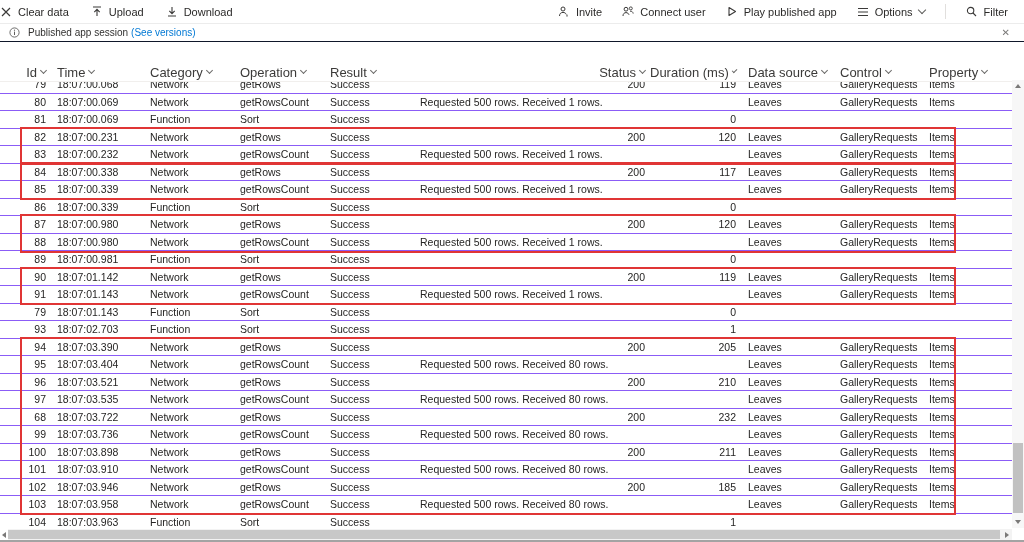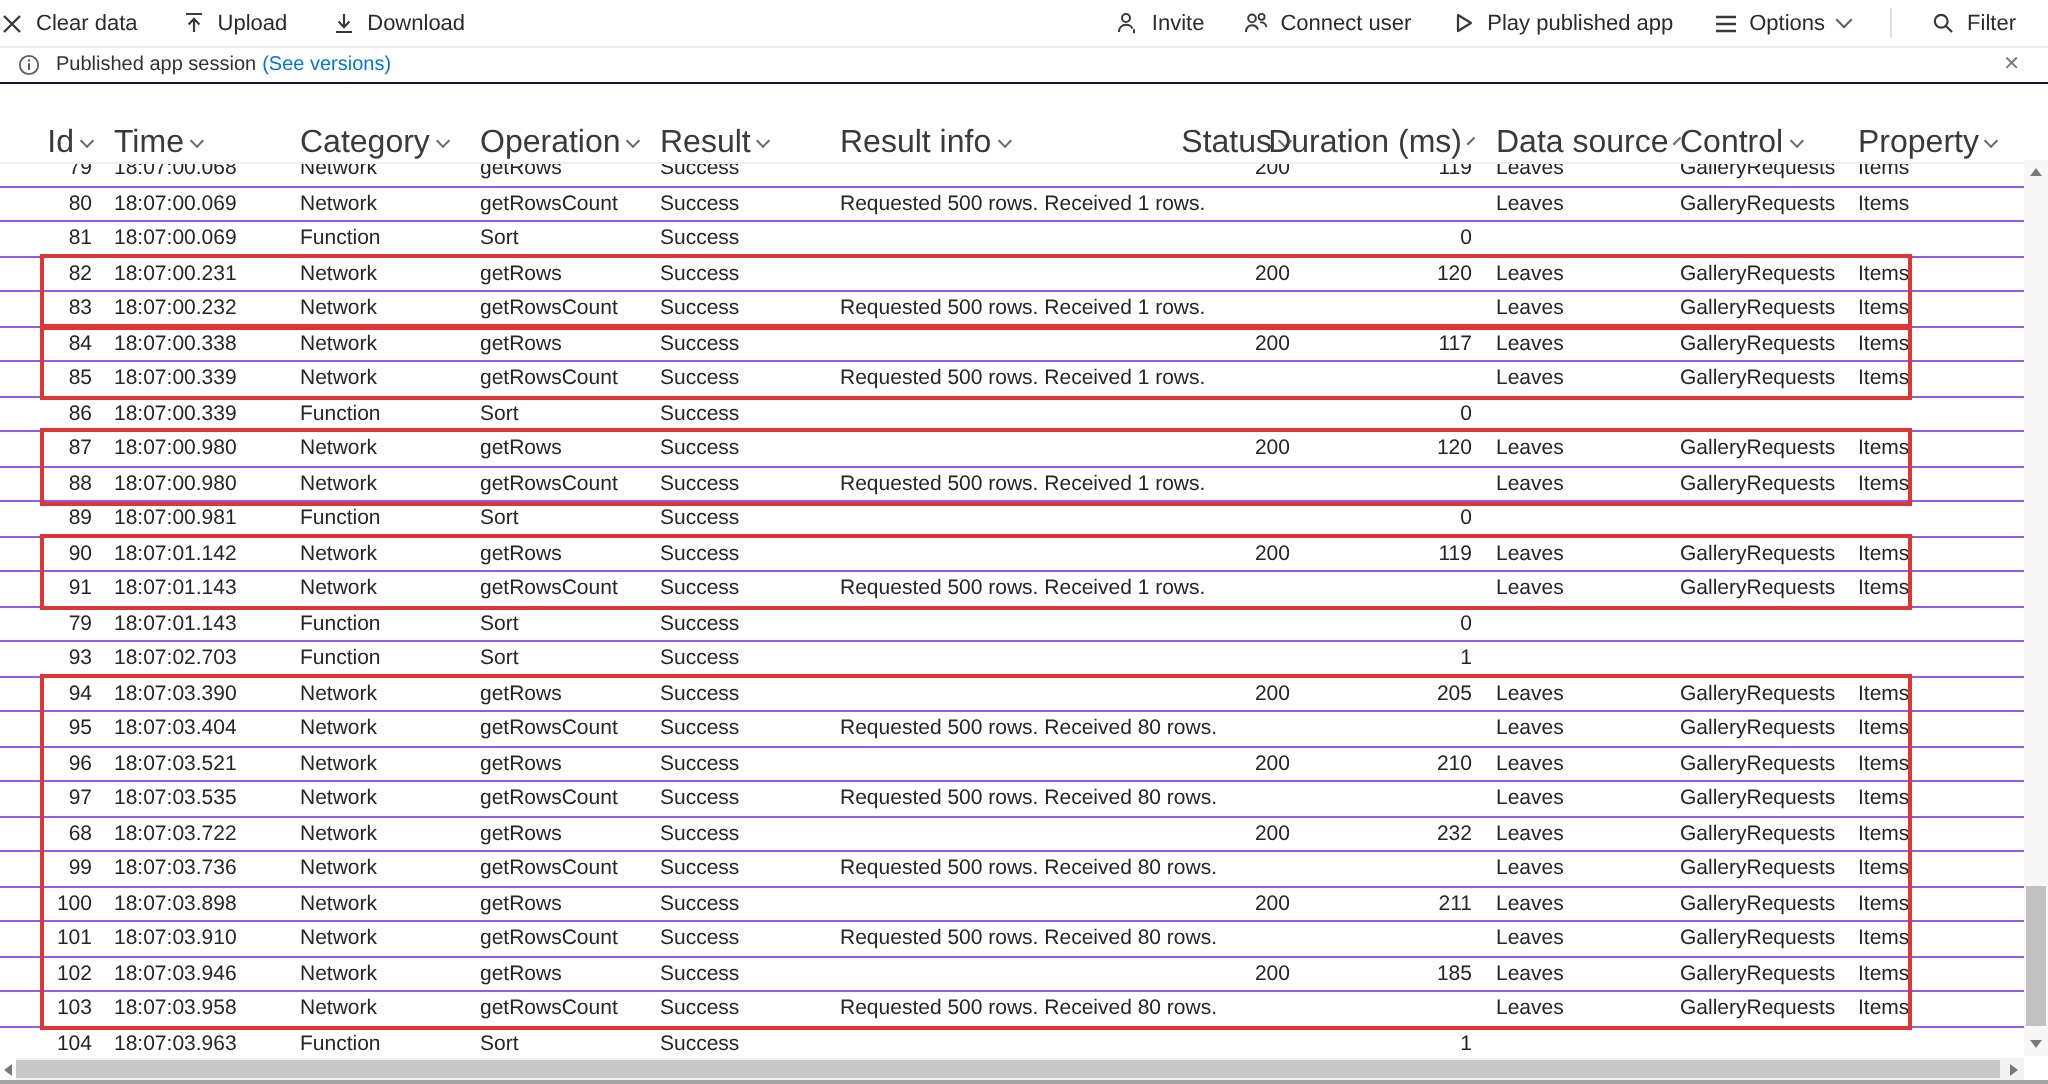--- a/index.html
+++ b/index.html
@@ -28,21 +28,21 @@
   .banner-1{top:24px;height:17px;}
   .banner-2{top:42px;height:16px;margin-top:44px;}
   .banner .info-ic{margin-left:9px;margin-right:8px;display:inline-flex;}
   .banner a{color:#0078d4;text-decoration:none;margin-left:3px;cursor:pointer;}
   .banner .close{margin-left:auto;margin-right:14px;color:#7a7978;font-size:10px;cursor:pointer;line-height:1;}
 
   
   .grid{position:absolute;left:0;top:63px;width:1012px;}
   .ghead{position:relative;height:18px;background:#fff;z-index:5;border-bottom:1px solid #f1efed;}
   .hcell{position:absolute;top:0;height:18px;display:flex;align-items:center;gap:4px;
-         font-size:16px;color:#3b3a39;cursor:pointer;white-space:nowrap;}
+         font-size:13px;color:#3b3a39;cursor:pointer;white-space:nowrap;}
   .hcell .chev{width:4px;height:4px;border-color:#6b6a69;}
   .gbody{position:relative;height:447px;overflow:hidden;}
   .rows{position:relative;margin-top:-6px;}
   .row{position:relative;height:17.5px;box-sizing:border-box;border-bottom:1px solid #8b5cf6;
        font-size:10.5px;color:#262524;background:#fff;cursor:default;}
   .cell{position:absolute;top:0;height:16.5px;line-height:16.5px;overflow:hidden;white-space:nowrap;}
 
   
   .c-id{left:14px;width:32px;text-align:right;}
   .c-time{left:57px;width:88px;}
@@ -201,24 +201,20 @@
           <span class="chev"></span>
         </div>
         <div class="hcell c-operation">
           <span>Operation</span>
           <span class="chev"></span>
         </div>
         <div class="hcell c-result">
           <span>Result</span>
           <span class="chev"></span>
         </div>
-        <div class="hcell c-result_info">
-          <span>Result info</span>
-          <span class="chev"></span>
-        </div>
         <div class="hcell c-status">
           <span>Status</span>
           <span class="chev"></span>
         </div>
         <div class="hcell c-duration_ms">
           <span>Duration (ms)</span>
           <span class="chev"></span>
         </div>
         <div class="hcell c-data_source">
           <span>Data source</span>

